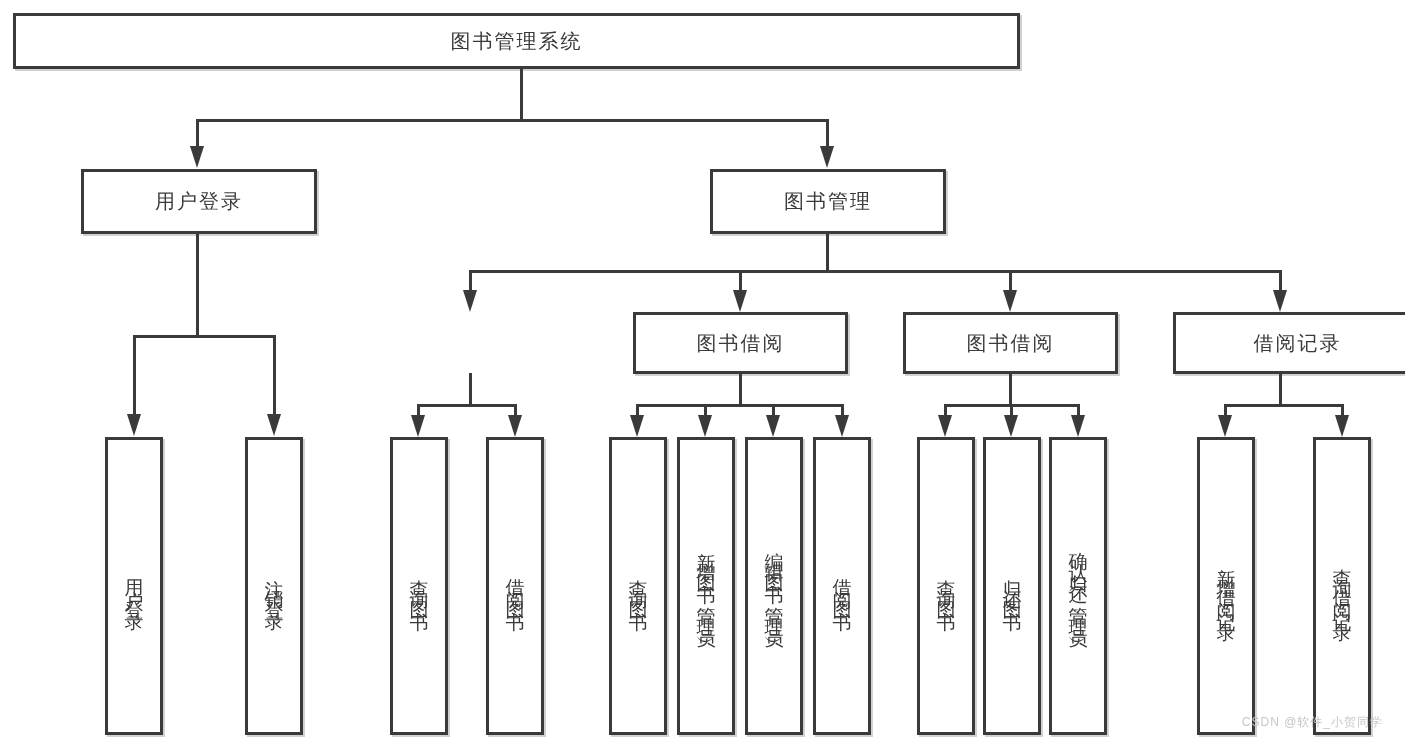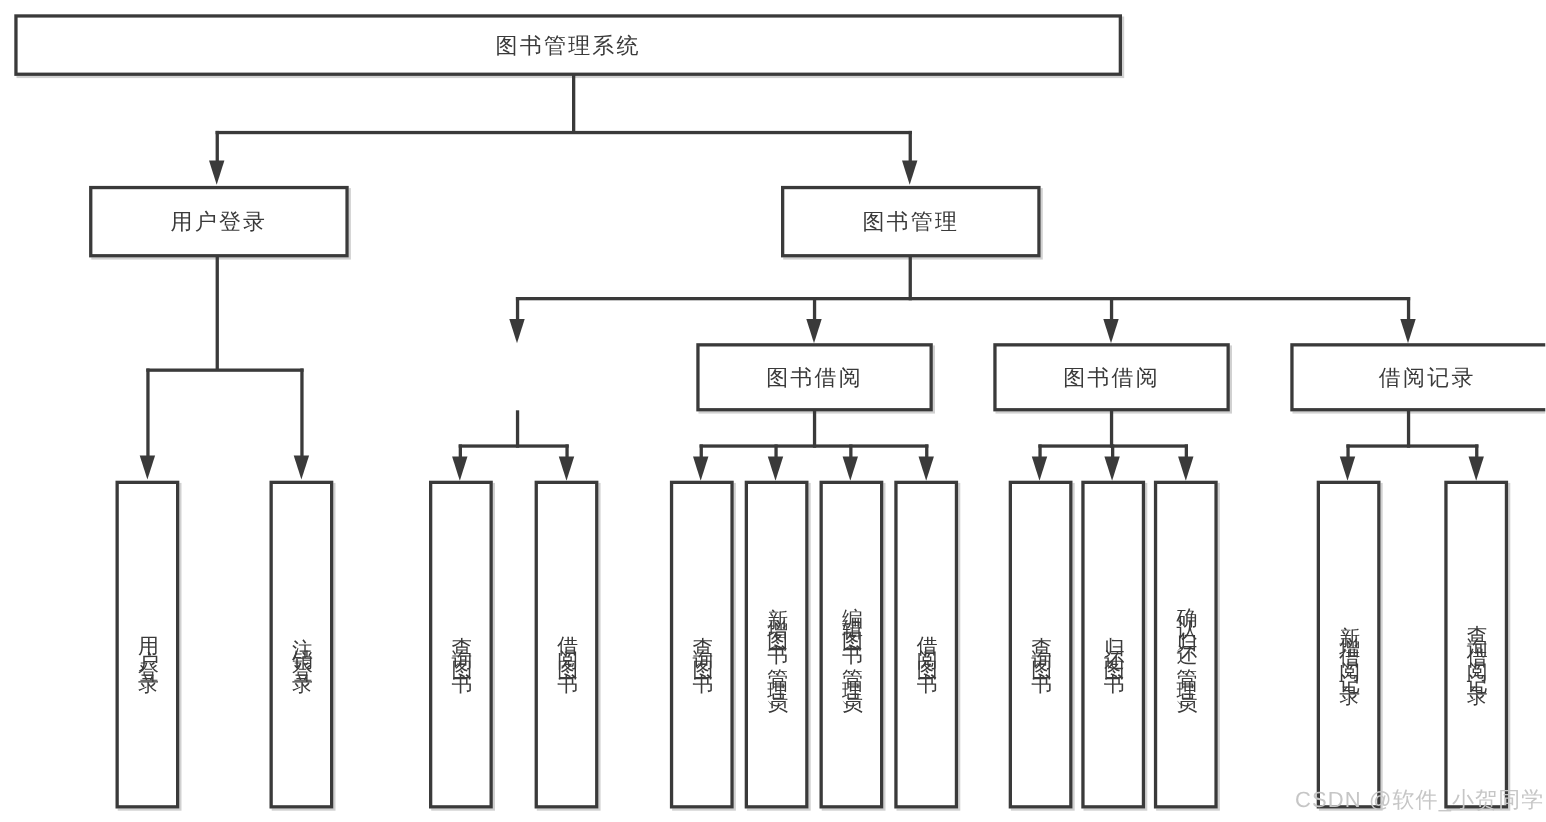--- a/index.html
+++ b/index.html
@@ -45,23 +45,23 @@
   .hline { position: absolute; height: 3px; background: var(--ink, #3a3a3a); }
   .arrow {
     position: absolute;
     width: 0; height: 0;
     border-left: 7px solid transparent;
     border-right: 7px solid transparent;
     border-top: 22px solid var(--ink, #3a3a3a);
   }
   .watermark {
     position: absolute;
-    right: 1px;
+    right: 22px;
     top: 714px;
-    font-size: 20px;
+    font-size: 12px;
     letter-spacing: 1px;
     color: var(--watermark, #c6c6c6);
     z-index: 5;
     white-space: nowrap;
   }
 </style>
 </head>
 <body>
 
 <div class="canvas">

